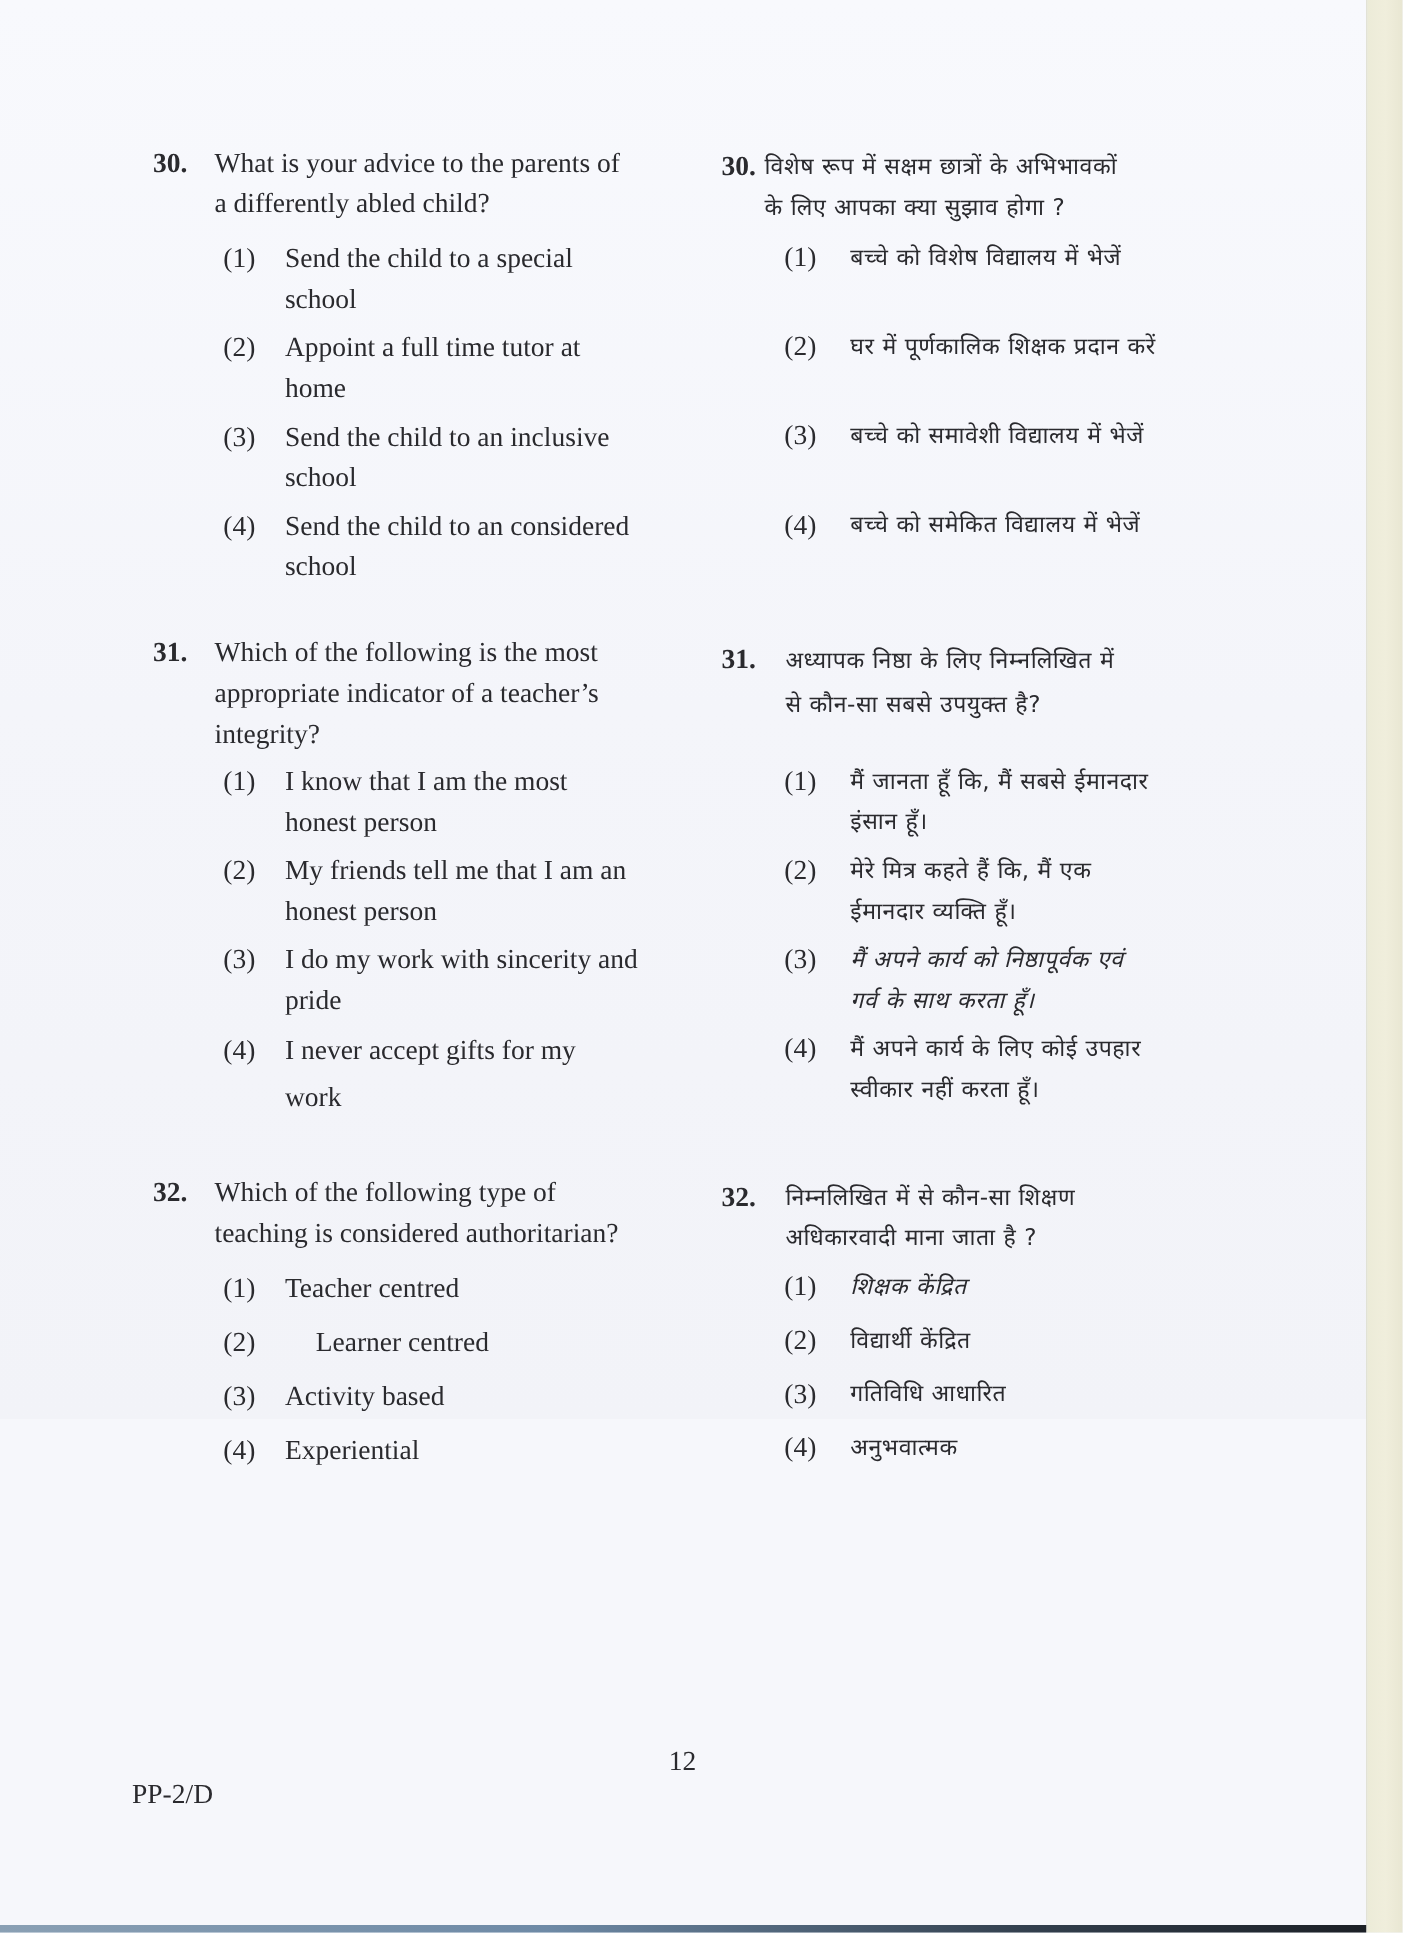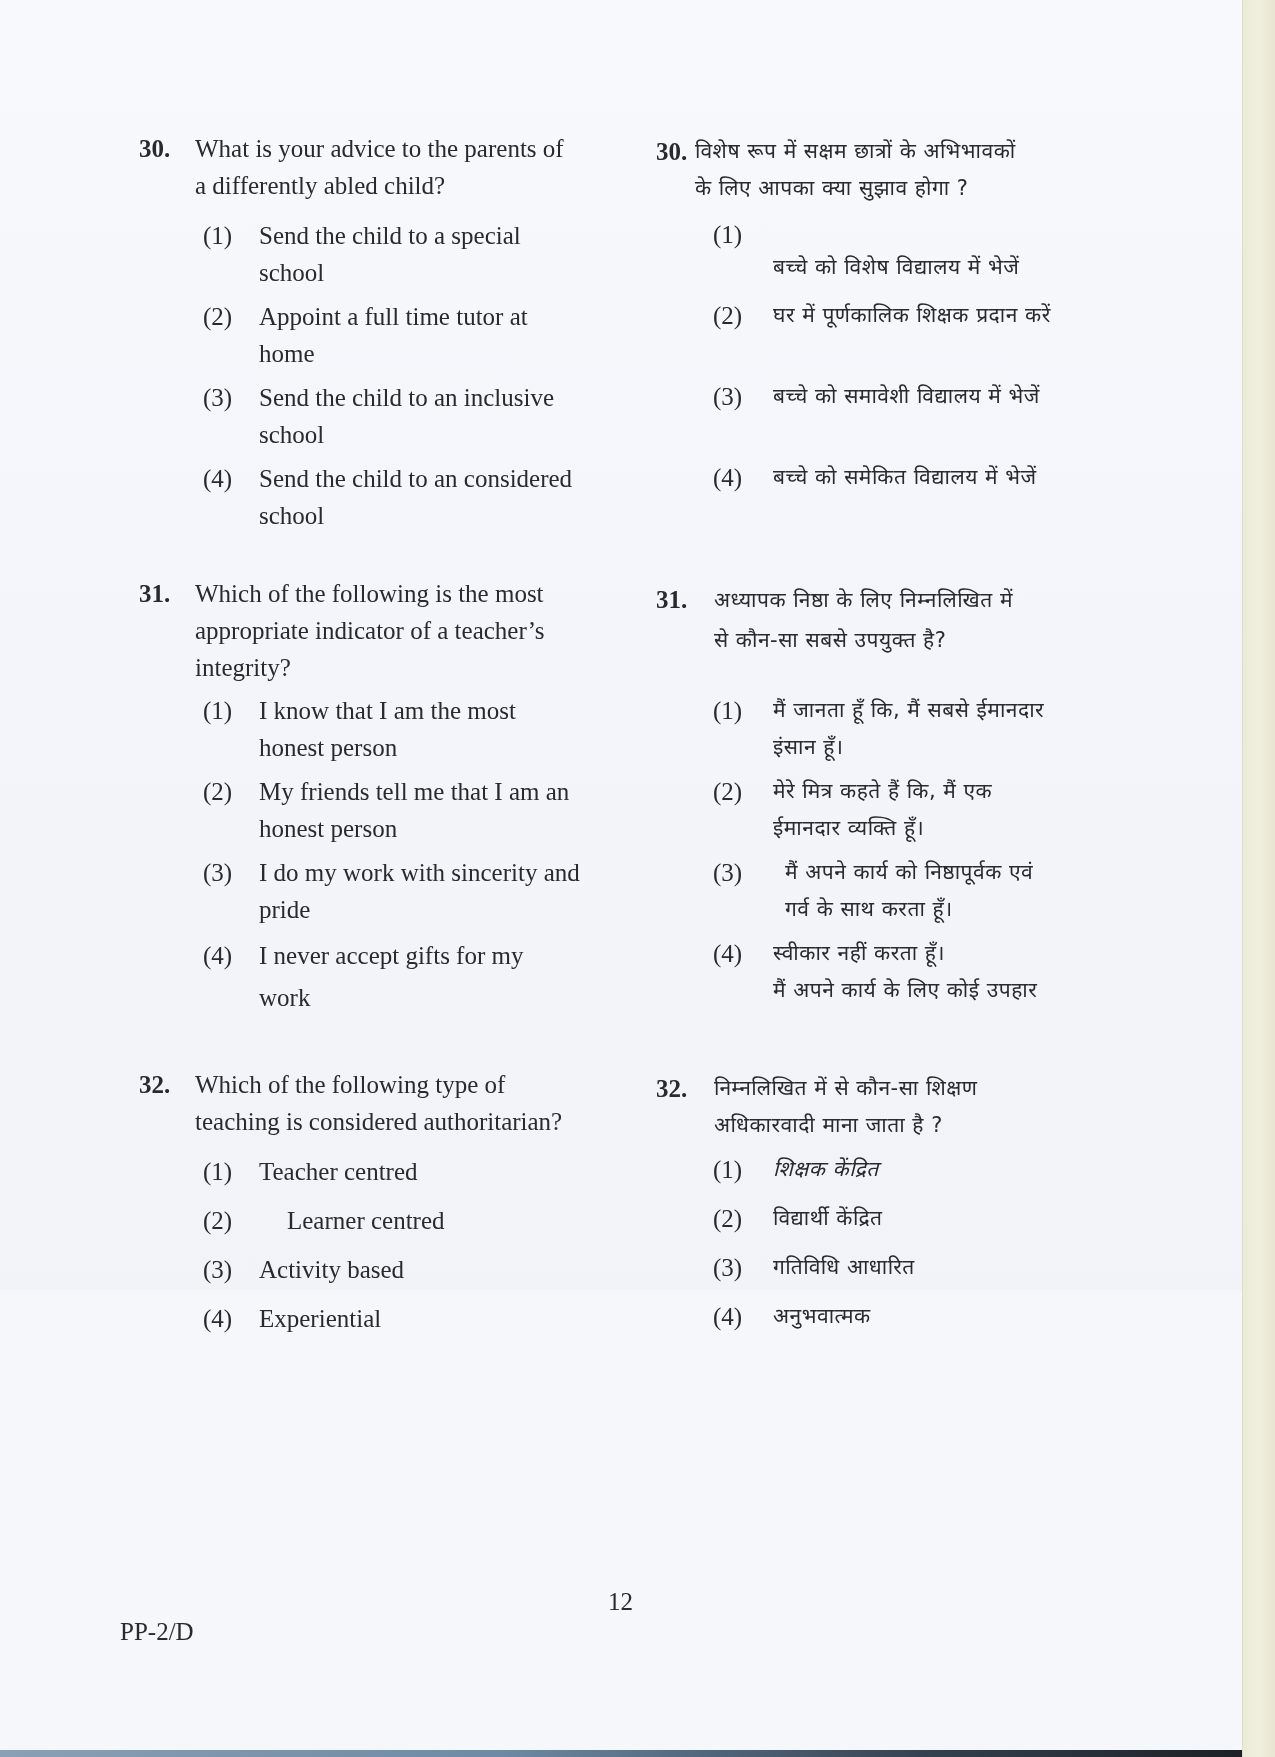--- a/index.html
+++ b/index.html
@@ -151,21 +151,21 @@
 
   <div class="q hi" style="left:656px; top:133px; width:480px;">
     <span class="num">30.</span>
     <div class="stem" style="margin-left:39px;">
       <div>विशेष रूप में सक्षम छात्रों के अभिभावकों</div>
       <div>के लिए आपका क्या सुझाव होगा ?</div>
     </div>
   </div>
   <div class="q hi opt" style="left:713px; top:216px;">
     <span class="ol">(1)</span>
-    <div class="ot" style="left:60px; width:380px;margin-top:33px;">
+    <div class="ot" style="left:60px; width:380px;">
         <div>बच्चे को विशेष विद्यालय में भेजें</div>
       </div>
   </div>
   <div class="q hi opt" style="left:713px; top:297px;">
     <span class="ol">(2)</span>
     <div class="ot" style="left:60px; width:380px;">
         <div>घर में पूर्णकालिक शिक्षक प्रदान करें</div>
       </div>
   </div>
   <div class="q hi opt" style="left:713px; top:378px;">
@@ -197,30 +197,30 @@
   </div>
   <div class="q hi opt" style="left:713px; top:773px;">
     <span class="ol">(2)</span>
     <div class="ot" style="left:60px; width:380px;">
         <div>मेरे मित्र कहते हैं कि, मैं एक</div>
         <div>ईमानदार व्यक्ति हूँ।</div>
       </div>
   </div>
   <div class="q hi opt" style="left:713px; top:854px;">
     <span class="ol">(3)</span>
-    <div class="ot" style="left:72px; width:380px;">
+    <div class="ot" style="left:60px; width:380px;font-style:italic;">
         <div>मैं अपने कार्य को निष्ठापूर्वक एवं</div>
         <div>गर्व के साथ करता हूँ।</div>
       </div>
   </div>
   <div class="q hi opt" style="left:713px; top:935px;">
     <span class="ol">(4)</span>
     <div class="ot" style="left:60px; width:380px;">
+        <div>मैं अपने कार्य के लिए कोई उपहार</div>
         <div>स्वीकार नहीं करता हूँ।</div>
-        <div>मैं अपने कार्य के लिए कोई उपहार</div>
       </div>
   </div>
 
   <div class="q hi" style="left:656px; top:1070px; width:480px;">
     <span class="num">32.</span>
     <div class="stem" style="margin-left:58px;">
       <div>निम्नलिखित में से कौन-सा शिक्षण</div>
       <div>अधिकारवादी माना जाता है ?</div>
     </div>
   </div>

